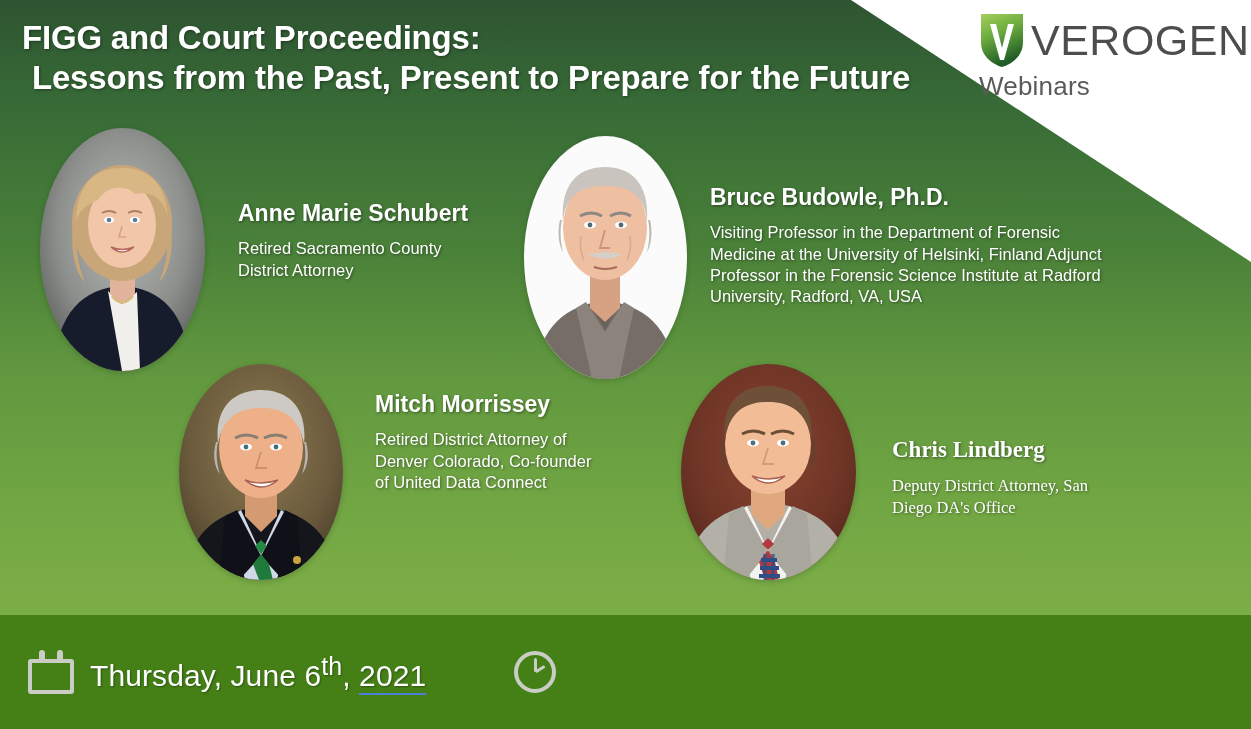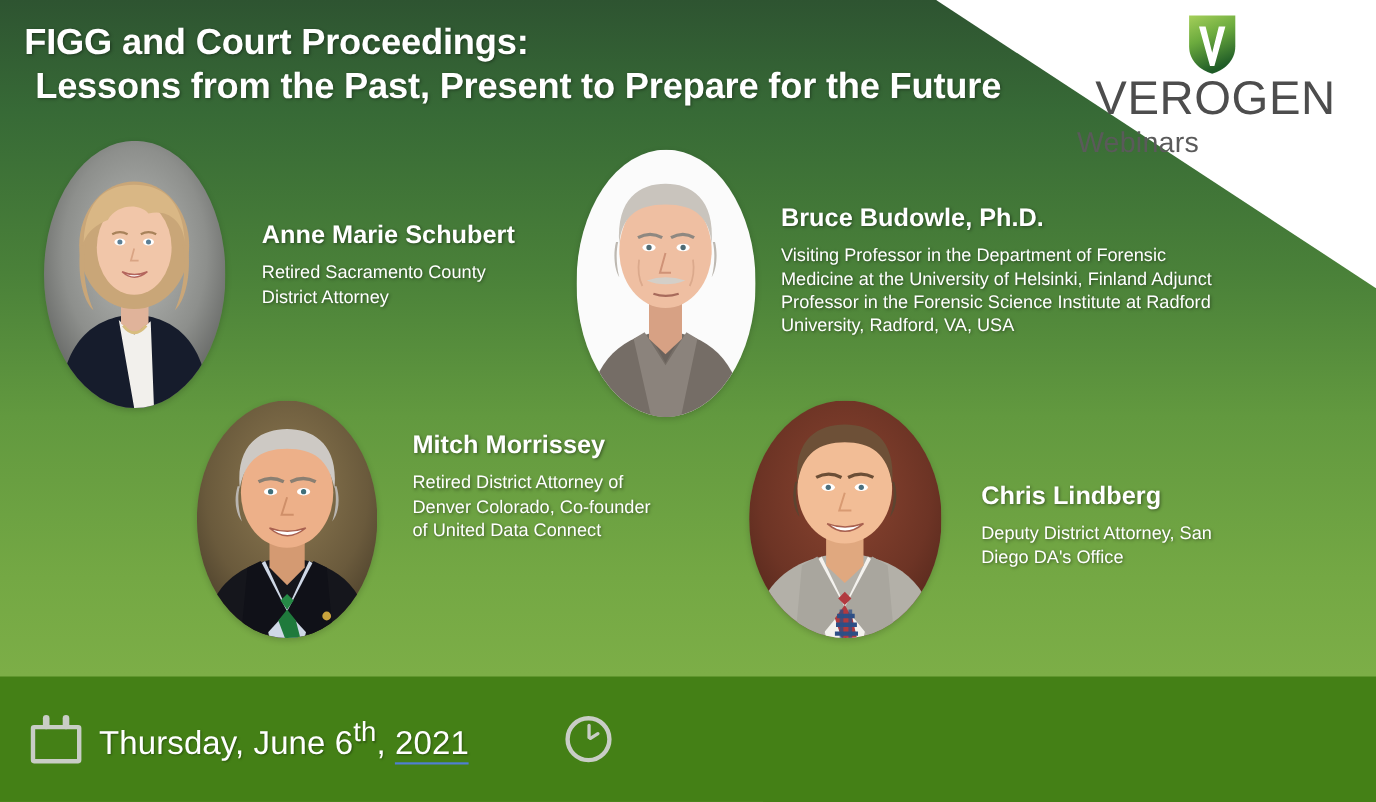--- a/index.html
+++ b/index.html
@@ -136,21 +136,20 @@
   .logo {
     position:absolute;
     right:26px; top:12px;
     z-index:4;
     width:246px;
     text-align:right;
   }
   .logo-row {
     display:flex; align-items:center;
     justify-content:flex-start;
-    flex-direction:column;
   }
   .logo-shield { width:46px; height:57px; flex:0 0 auto; }
   .logo-word {
     font-size:43px;
     font-weight:400;
     letter-spacing:.5px;
     color:#4d4d4d;
     margin-left:6px;
     line-height:1;
     font-family:"Liberation Sans", sans-serif;
@@ -192,21 +191,21 @@
     font-size:16.5px;
     font-weight:400;
     line-height:1.28;
     margin-top:12px;
   }
 
   
   #spk-schubert  { left:40px;  top:128px; }
   #spk-budowle   { left:524px; top:136px; }
   #spk-morrissey { left:179px; top:364px; }
-  #spk-lindberg  { left:681px; top:364px; }
+  #spk-lindberg  { left:681px; top:364px;font-family:Liberation Serif, serif; }
 </style>
 </head>
 <body>
 
 <div class="slide">
 
   <div class="corner-wedge"></div>
 
   <div class="title-block">
     <div class="title-line l1">FIGG and Court Proceedings:</div>

